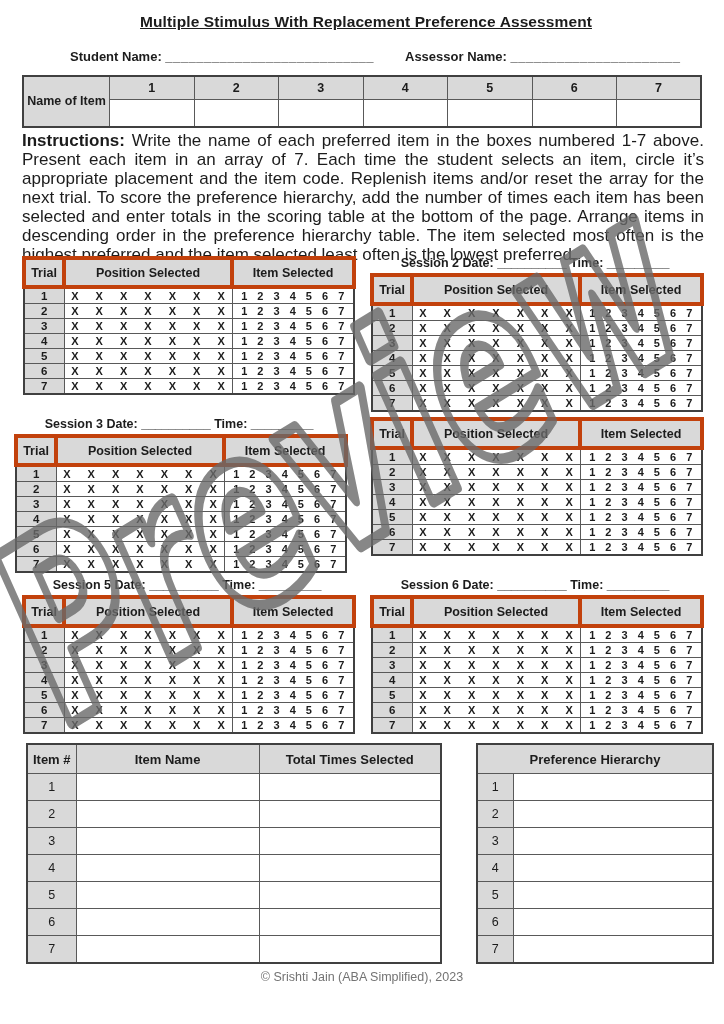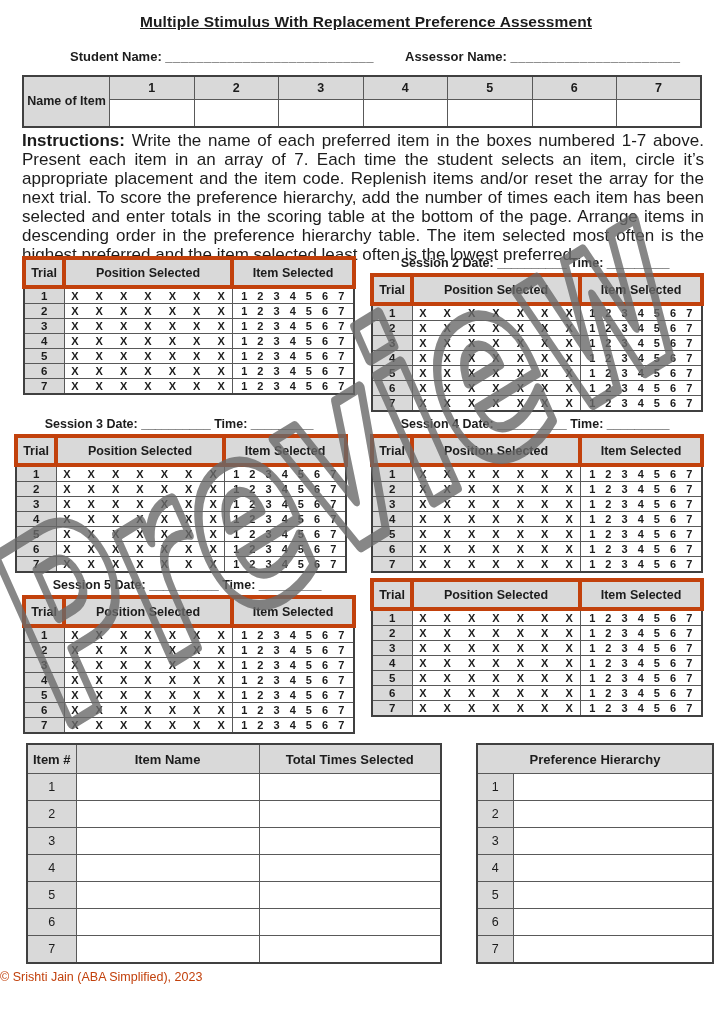--- a/index.html
+++ b/index.html
@@ -51,22 +51,22 @@
   .scoring-table td{border:1px solid #595959;height:24px;text-align:center;}
   .scoring-table .rownum{background:#d9d9d9;font-size:12.5px;}
 
   .hierarchy-table{position:absolute;left:476px;top:743px;width:236px;table-layout:fixed;border:2px solid #404040;}
   .hierarchy-table col.c-num{width:36px;} .hierarchy-table col.c-val{width:200px;}
   .hierarchy-table th{background:#d9d9d9;font-size:13px;font-weight:bold;height:26px;border:1px solid #595959;}
   .hierarchy-table td{border:1px solid #595959;height:24px;text-align:center;}
   .hierarchy-table .rownum{background:#d9d9d9;font-size:12.5px;}
 
   
-  .footer{position:absolute;top:970px;left:0;width:100%;text-align:left;
-          font-size:12.5px;color:#c2410c;}
+  .footer{position:absolute;top:970px;left:0;width:100%;text-align:center;
+          font-size:12.5px;color:#737373;}
 
   
   .watermark{position:absolute;left:0;top:0;pointer-events:none;z-index:50;}
   .watermark text{fill:none;stroke-width:11px;opacity:.8;stroke-linejoin:round;
                   font-family:"DejaVu Sans",sans-serif;font-weight:bold;font-style:italic;}
 </style>
 </head>
 <body>
 
 <div class="page">
@@ -267,21 +267,20 @@
             <tr>
               <td class="trialnum">7</td>
               <td class="poscell">X X X X X X X</td>
               <td class="itemcell">1 2 3 4 5 6 7</td>
             </tr>
           </tbody>
       </table>
     </section>
 
     <section class="session s4">
-      <div class="session-title">Session 4 Date: __________ Time: _________</div>
       <table class="session-table">
         <colgroup>
             <col class="c-trial">
             <col class="c-pos">
             <col class="c-item">
           </colgroup>
         <thead>
           <tr>
             <th>Trial</th>
             <th>Position Selected</th>
@@ -377,20 +376,21 @@
             <tr>
               <td class="trialnum">7</td>
               <td class="poscell">X X X X X X X</td>
               <td class="itemcell">1 2 3 4 5 6 7</td>
             </tr>
           </tbody>
       </table>
     </section>
 
     <section class="session s6">
+      <div class="session-title">Session 6 Date: __________ Time: _________</div>
       <table class="session-table">
         <colgroup>
             <col class="c-trial">
             <col class="c-pos">
             <col class="c-item">
           </colgroup>
         <thead>
           <tr>
             <th>Trial</th>
             <th>Position Selected</th>

